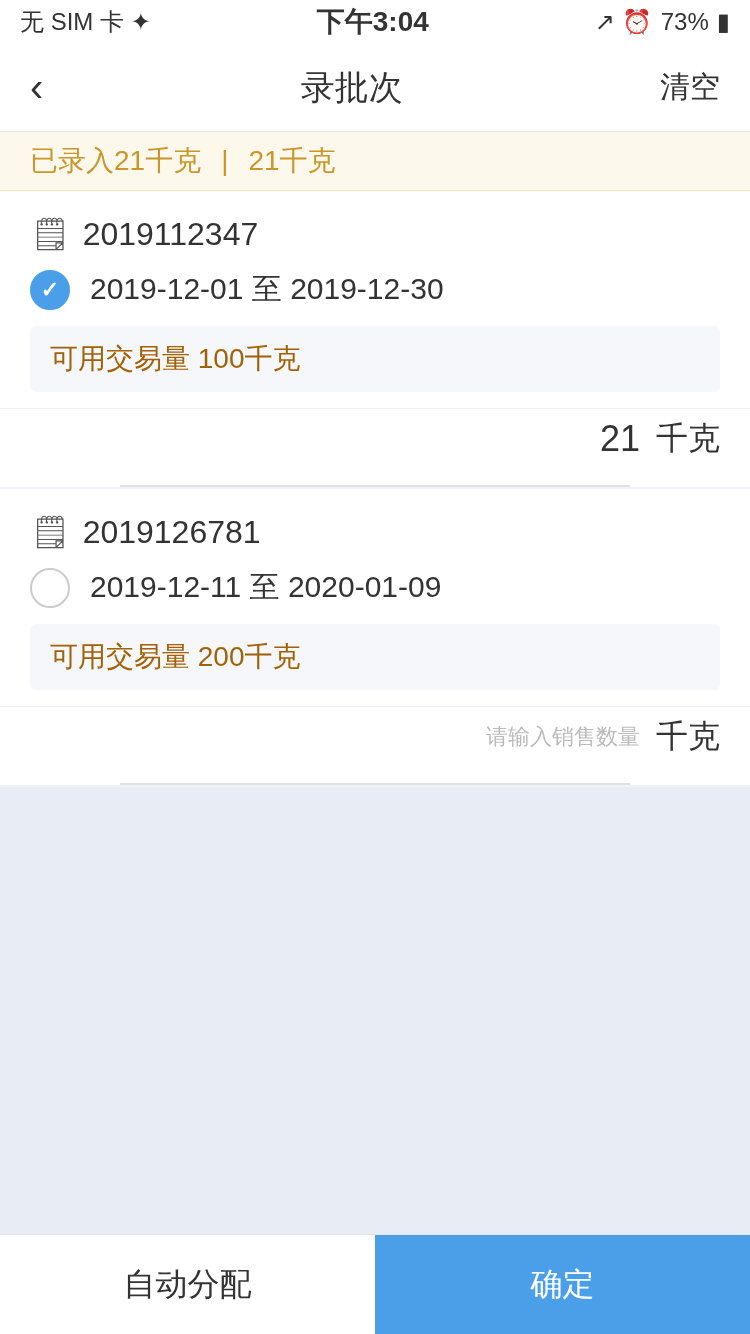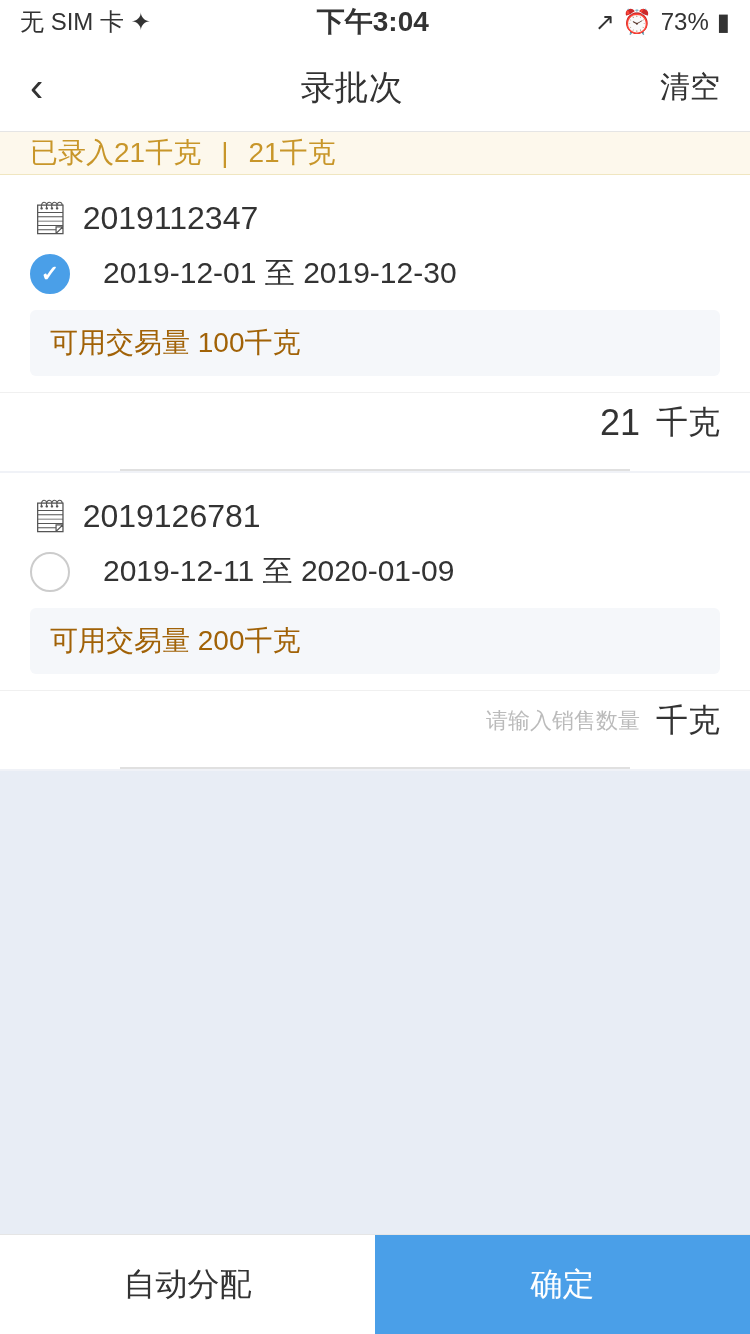--- a/index.html
+++ b/index.html
@@ -38,21 +38,21 @@
       padding: 0 30px;
       border-bottom: 1px solid #e5e5e5;
     }
     .nav-back { font-size: 40px; color: #333; cursor: pointer; }
     .nav-title { font-size: 34px; font-weight: 500; color: #333; }
     .nav-clear { font-size: 30px; color: #333; cursor: pointer; }
 
     
     .summary-bar {
       background: #fdf8ec;
-      padding: 2px 30px;
+      padding: 10px 30px;
       display: flex;
       align-items: center;
       gap: 20px;
       border-bottom: 1px solid #f0e6c0;
     }
     .summary-recorded { color: #c8962a; font-size: 28px; }
     .summary-divider { color: #c8962a; font-size: 28px; }
     .summary-total { color: #c8962a; font-size: 28px; font-weight: 500; }
 
     
@@ -98,21 +98,20 @@
     }
     .radio-circle.checked::after {
       content: '✓';
       color: #fff;
       font-size: 22px;
       font-weight: 700;
     }
     .batch-date {
       font-size: 30px;
       color: #333;
-      margin-left: 13px;
     }
     .batch-available {
       margin: 8px 30px 16px 30px;
       background: #f5f7fa;
       border-radius: 6px;
       padding: 14px 20px;
       font-size: 28px;
       color: #a16207;
     }
     .batch-amount-row {

